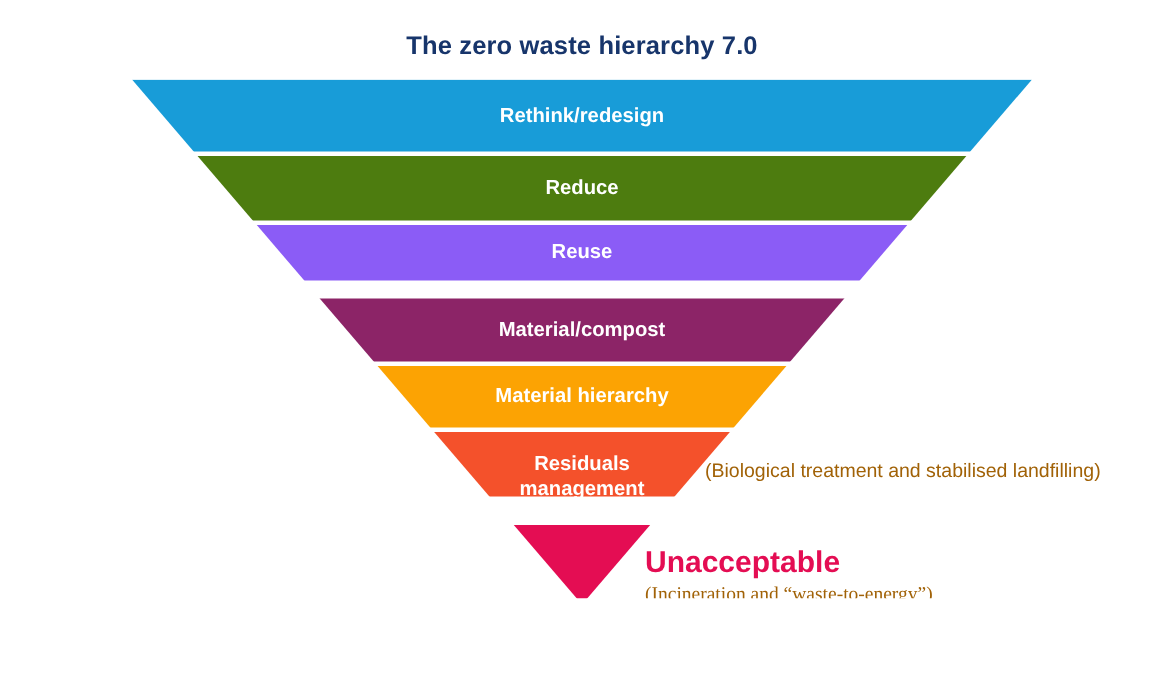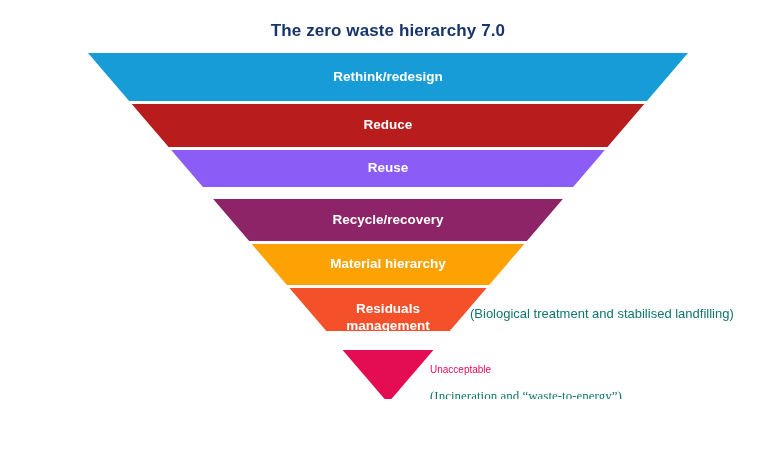--- a/index.html
+++ b/index.html
@@ -53,53 +53,53 @@
   .band-1 { top: 51px;  height: 43px; }
   .band-2 { top: 97px;  height: 37px; }
   .band-3 { top: 146px; height: 42px; }
   .band-4 { top: 191px; height: 41px; }
   .band-5 { top: 235px; height: 43px; }
   .band-6 { top: 297px; height: 53px; }
   .band-5 .band-label { width: 120px; margin-top: 16px; }
   .note {
     position: absolute;
     font-size: 13px;
-    color: #0f766e;
+    color: #a16207;
     white-space: nowrap;
   }
   .residuals-note { left: 470px; top: 306px; }
   .unacceptable-label {
     position: absolute;
     left: 430px;
     top: 364px;
-    font-size: 10px;
-    font-weight: normal;
+    font-size: 20px;
+    font-weight: bold;
     white-space: nowrap;
   }
   .unacceptable-note { left: 430px; top: 388px; font-family: Liberation Serif, serif; }
 </style>
 </head>
 <body>
 
 <div class="canvas">
 
   <h1 class="title" style="color: rgb(23, 53, 107);">The zero waste hierarchy 7.0</h1>
 
   <div class="pyramid">
     <div class="band band-0" style="background: rgb(24, 156, 216);">
       <span class="band-label">Rethink/redesign</span>
     </div>
-    <div class="band band-1" style="background: #b91c1c;">
+    <div class="band band-1" style="background: #4d7c0f;">
       <span class="band-label">Reduce</span>
     </div>
     <div class="band band-2" style="background: #8b5cf6;">
       <span class="band-label">Reuse</span>
     </div>
     <div class="band band-3" style="background: rgb(140, 36, 103);">
-      <span class="band-label">Recycle/recovery</span>
+      <span class="band-label">Material/compost</span>
     </div>
     <div class="band band-4" style="background: rgb(252, 163, 3);">
       <span class="band-label">Material hierarchy</span>
     </div>
     <div class="band band-5" style="background: rgb(244, 81, 43);">
       <span class="band-label">Residuals management</span>
     </div>
     <div class="band band-6" style="background: rgb(228, 13, 83);">
       <span class="band-label"></span>
     </div>

